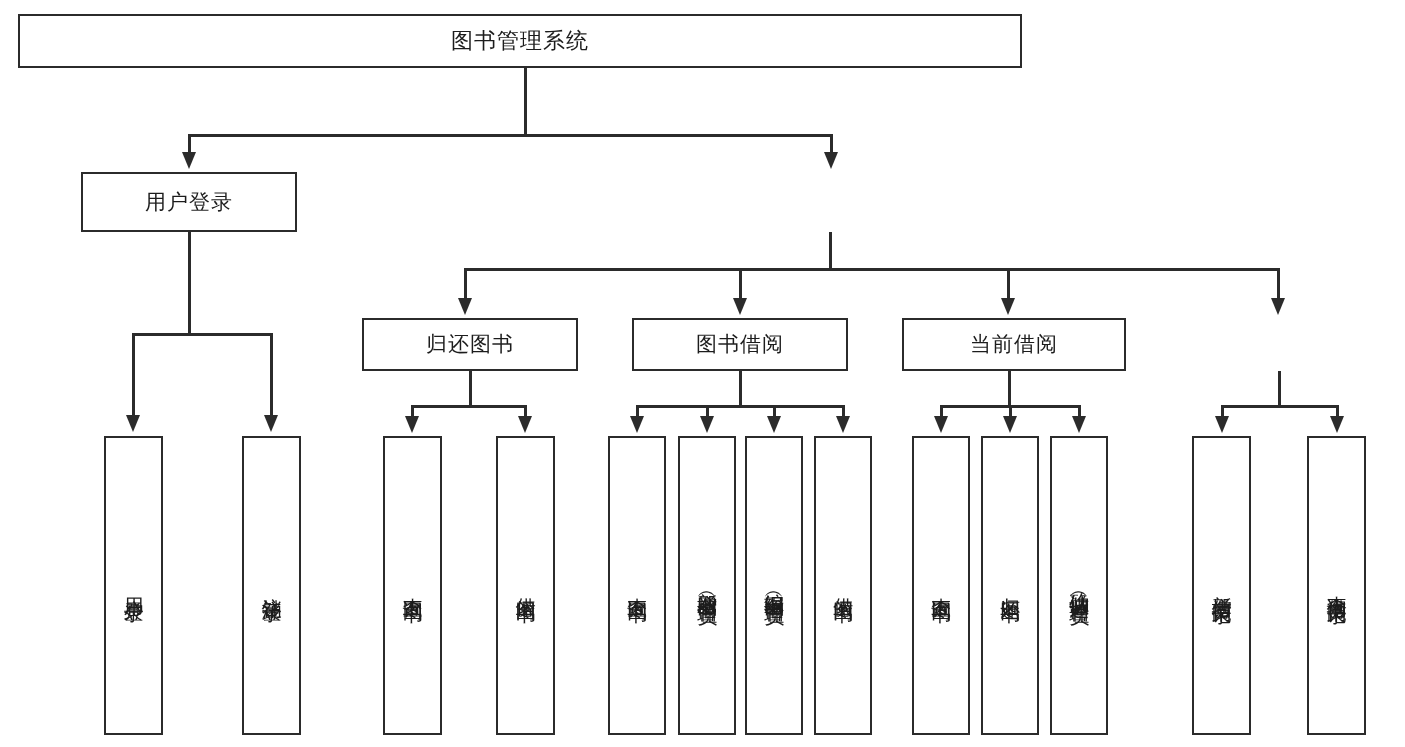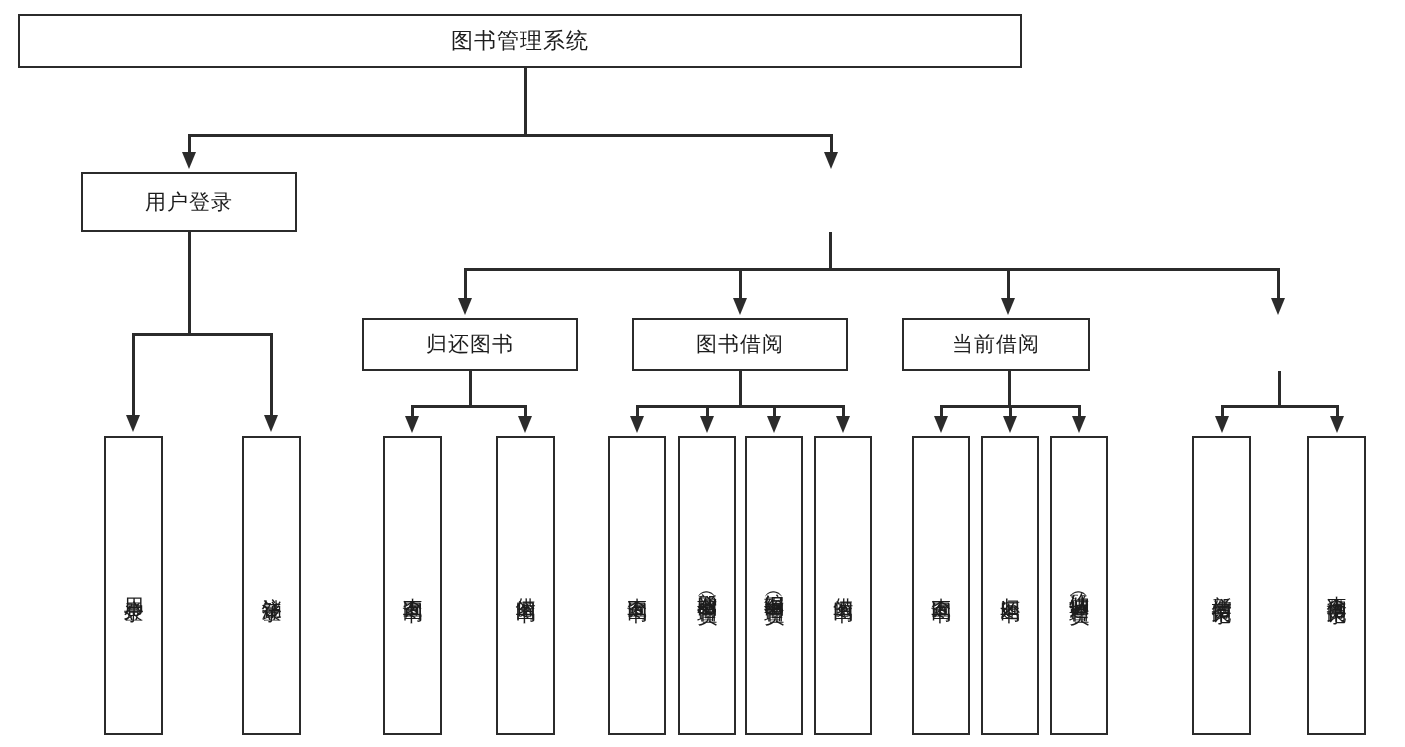--- a/index.html
+++ b/index.html
@@ -121,21 +121,21 @@
   <div class="arrow" style="left:1001px; top:298px;"></div>
   <div class="ln vline" style="left:1277px; top:268px; height:33px;"></div>
   <div class="arrow" style="left:1271px; top:298px;"></div>
 
   <div class="node" style="left:362px; top:318px; width:216px; height:53px;">
     <span class="lbl">归还图书</span>
   </div>
   <div class="node" style="left:632px; top:318px; width:216px; height:53px;">
     <span class="lbl">图书借阅</span>
   </div>
-  <div class="node" style="left:902px; top:318px; width:188px; height:53px;">
+  <div class="node" style="left:902px; top:318px; width:224px; height:53px;">
     <span class="lbl">当前借阅</span>
   </div>
 
   <div class="ln vline" style="left:469px; top:371px; height:36px;"></div>
   <div class="ln hline" style="left:411px; top:405px; width:116px;"></div>
   <div class="ln vline" style="left:411px; top:405px; height:14px;"></div>
   <div class="arrow" style="left:405px; top:416px;"></div>
   <div class="ln vline" style="left:524px; top:405px; height:14px;"></div>
   <div class="arrow" style="left:518px; top:416px;"></div>
 

